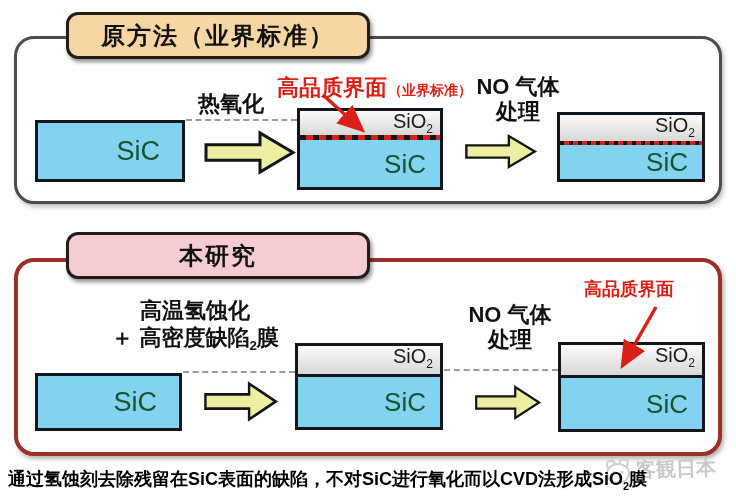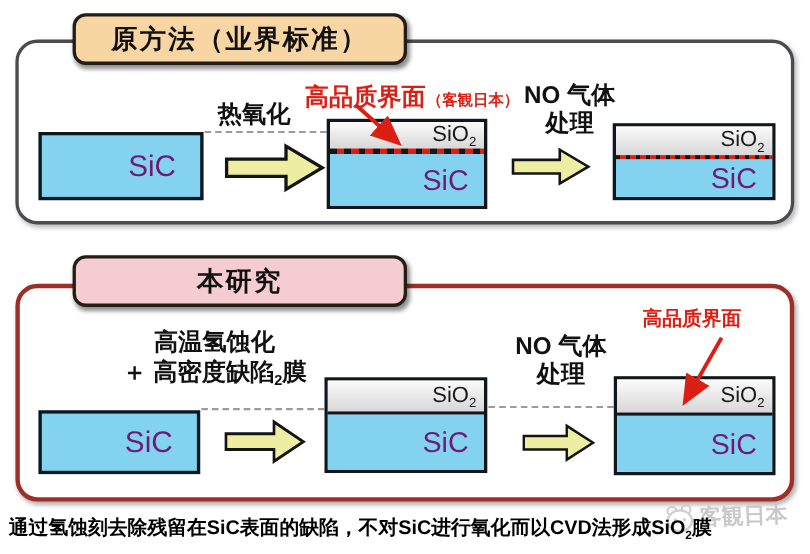--- a/index.html
+++ b/index.html
@@ -17,26 +17,26 @@
 
   .badge{position:absolute;box-sizing:border-box;border:3px solid #231d17;border-radius:12px;
     display:flex;align-items:center;justify-content:center;
     font-size:24px;font-weight:bold;letter-spacing:2px;color:#111;
     box-shadow:2px 3px 4px rgba(0,0,0,.45);z-index:5;}
   #badge-original{left:66px;top:12px;width:304px;height:47px;background:var(--badge-original-bg,#f7d6a3);}
   #badge-study{left:66px;top:232px;width:304px;height:47px;background:var(--badge-study-bg,#f5ccd2);}
 
   .sic-block{position:absolute;box-sizing:border-box;background:var(--sic-blue,#82d2f0);
     border:3px solid #10161c;display:flex;align-items:center;justify-content:flex-end;z-index:2;}
-  .sic-text{font-size:27px;color:#701a75;padding-right:22px;line-height:1;}
+  .sic-text{font-size:27px;color:#14532d;padding-right:22px;line-height:1;}
 
   .stack{position:absolute;box-sizing:border-box;border:3px solid #10161c;
     display:flex;flex-direction:column;background:#fff;z-index:2;}
   .sio2-layer{background:linear-gradient(180deg,#fbfbfb 0%,var(--sio2-gray,#d9d9d9) 95%);
-    display:flex;align-items:center;justify-content:flex-end;}
+    display:flex;align-items:flex-start;justify-content:flex-end;}
   .sio2-layer.iface{border-bottom:3px solid #10161c;}
   .sio2-text{font-size:20px;color:#1a1a1a;padding-right:7px;line-height:1;}
   sub{font-size:.6em;}
   .defect-line{background:repeating-linear-gradient(90deg,#161616 0 6px,var(--accent-red,#db1f14) 6px 13px);}
   .defect-line.thin{background:repeating-linear-gradient(90deg,#161616 0 4px,var(--accent-red,#db1f14) 4px 9px);}
   .blue-area{flex:1;background:var(--sic-blue,#82d2f0);display:flex;align-items:center;justify-content:flex-end;}
   .blue-area .sic-text{font-size:26px;padding-right:14px;}
 
   .dash{position:absolute;border-top:2px dashed #9b9b9b;z-index:1;}
   #dash-top{left:186px;top:119px;width:111px;}
@@ -74,21 +74,21 @@
 <div class="badge" id="badge-original">
   <span>原方法（业界标准）</span>
 </div>
 
 <div class="dash" id="dash-top"></div>
 
 <div class="lbl" id="label-thermal">热氧化</div>
 
 <div id="defect-row">
   <span class="red-label defect-main">高品质界面</span>
-  <span class="red-label defect-note">（客観日本）</span>
+  <span class="red-label defect-note">（业界标准）</span>
 </div>
 
 <div class="lbl two-line" id="gas-top">
   <div>NO 气体</div>
   <div>处理</div>
 </div>
 
 <div class="sic-block" style="left:35px;top:120px;width:150px;height:62px;">
   <span class="sic-text">SiC</span>
 </div>

